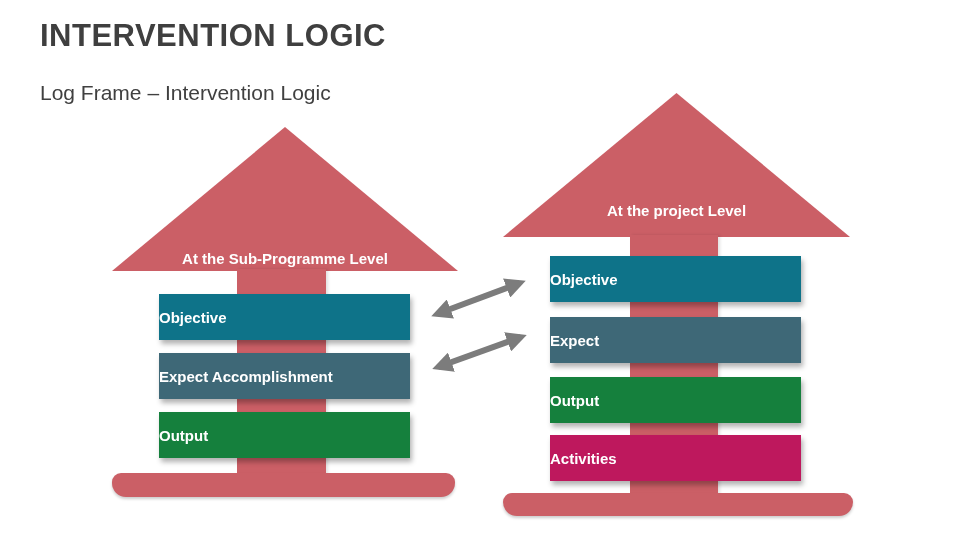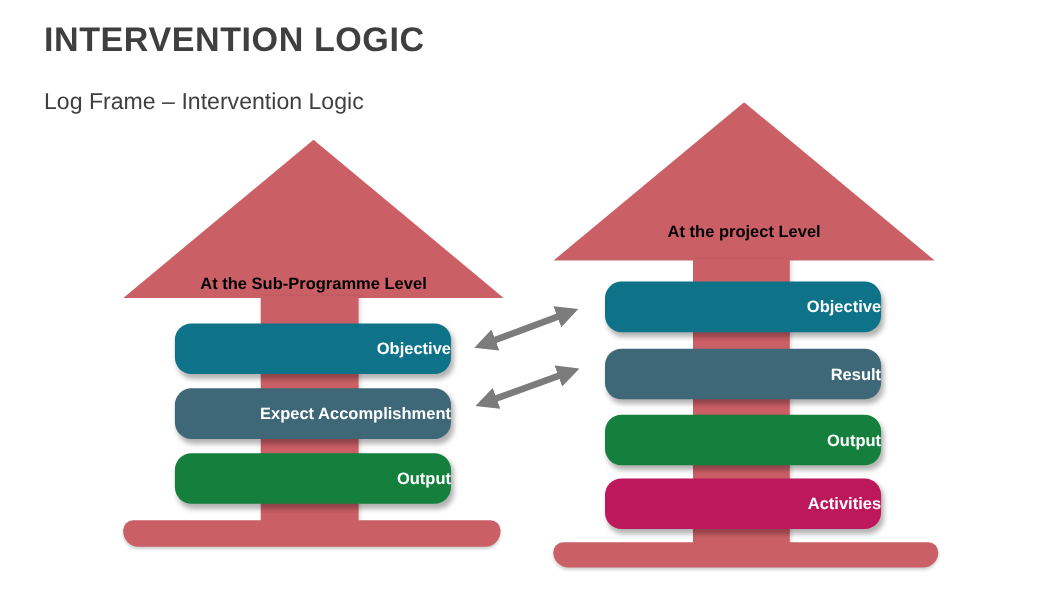--- a/index.html
+++ b/index.html
@@ -19,45 +19,44 @@
   .tri{
     position:absolute;
     background:#cb5f66;
     clip-path:polygon(50% 0,100% 100%,0 100%);
     filter:drop-shadow(0 3px 2px rgba(0,0,0,.25));
   }
   .tri-left{left:112px;top:127px;width:346px;height:144px;}
   .tri-right{left:503px;top:93px;width:347px;height:144px;}
   .tri-label{
     position:absolute;left:0;right:0;text-align:center;
-    color:#000000;font-weight:bold;font-size:15px;
+    color:#ffffff;font-weight:bold;font-size:15px;
   }
   .tri-left .tri-label{bottom:4px;}
   .tri-right .tri-label{bottom:18px;}
   .shaft{
     position:absolute;background:#cb5f66;
     box-shadow:2px 0 3px rgba(0,0,0,.12);
     z-index:1;
   }
   .shaft-left{left:237px;top:269px;width:89px;height:212px;}
   .shaft-right{left:630px;top:235px;width:88px;height:266px;}
   .base{
     position:absolute;background:#cb5f66;
     border-radius:9px 9px 14px 14px;
     box-shadow:0 2px 3px rgba(0,0,0,.2);
     z-index:2;
   }
   .base-left{left:112px;top:473px;width:343px;height:24px;}
   .base-right{left:503px;top:493px;width:350px;height:23px;}
   .box{
     position:absolute;width:251px;height:46px;z-index:3;
-    display:flex;align-items:center;justify-content:flex-end;
+    display:flex;align-items:center;justify-content:flex-start;
     color:#ffffff;font-weight:bold;font-size:15px;
     box-shadow:2px 4px 5px rgba(0,0,0,.30);
-    border-radius:15px;
   }
   .c-teal{background:#0e7389;}
   .c-slate{background:#3e6877;}
   .c-gray{background:#15803d;}
   .c-mauve{background:#be185d;}
   .lbox{left:159px;}
   .lbox0{top:294px;}
   .lbox1{top:353px;}
   .lbox2{top:412px;}
   .rbox{left:550px;}
@@ -98,21 +97,21 @@
   <div>
     <div class="shaft shaft-right"></div>
     <div class="base base-right"></div>
     <div class="tri tri-right">
       <div class="tri-label">At the project Level</div>
     </div>
     <div class="box c-teal rbox rbox0">
       <span>Objective</span>
     </div>
     <div class="box c-slate rbox rbox1">
-      <span>Result</span>
+      <span>Expect</span>
     </div>
     <div class="box c-gray rbox rbox2">
       <span>Output</span>
     </div>
     <div class="box c-mauve rbox rbox3">
       <span>Activities</span>
     </div>
   </div>
 
   <svg class="connectors" viewBox="0 0 960 540">

